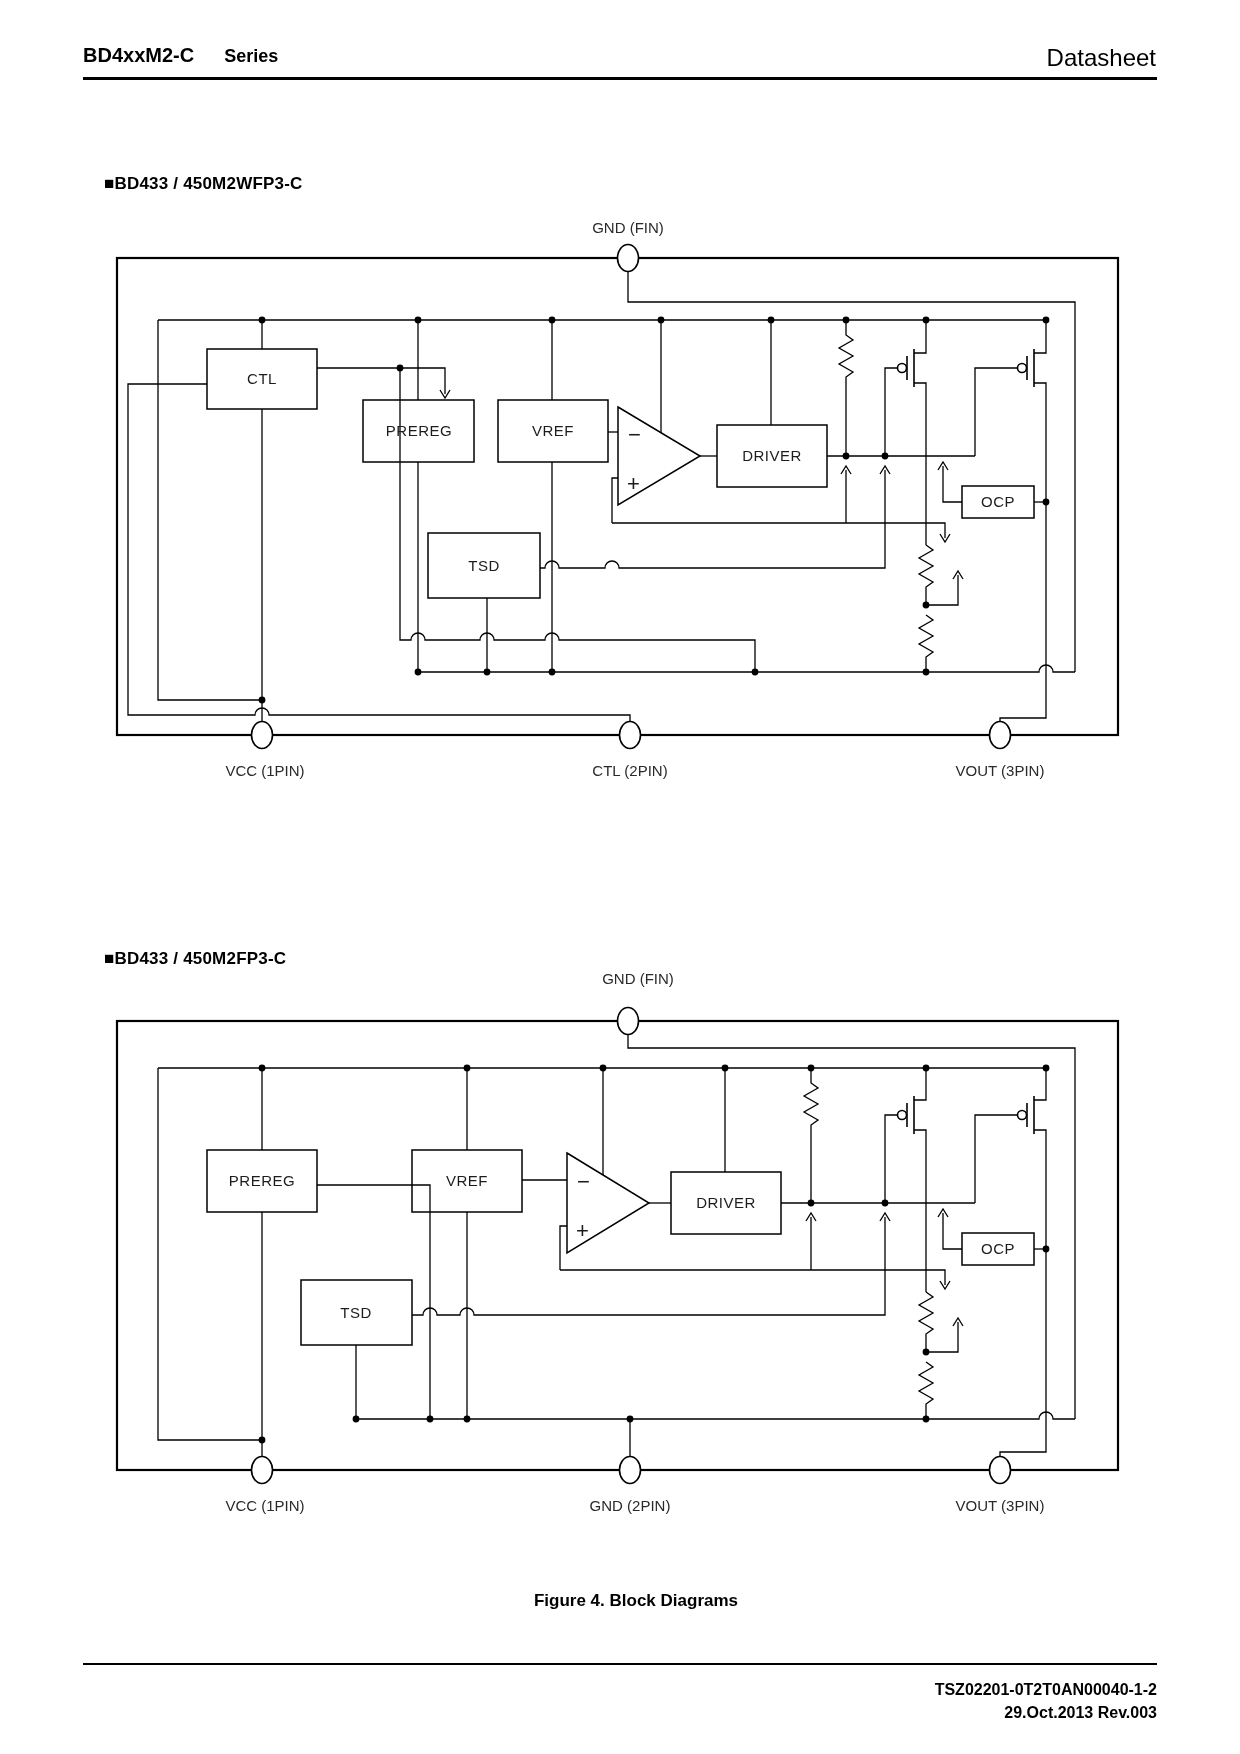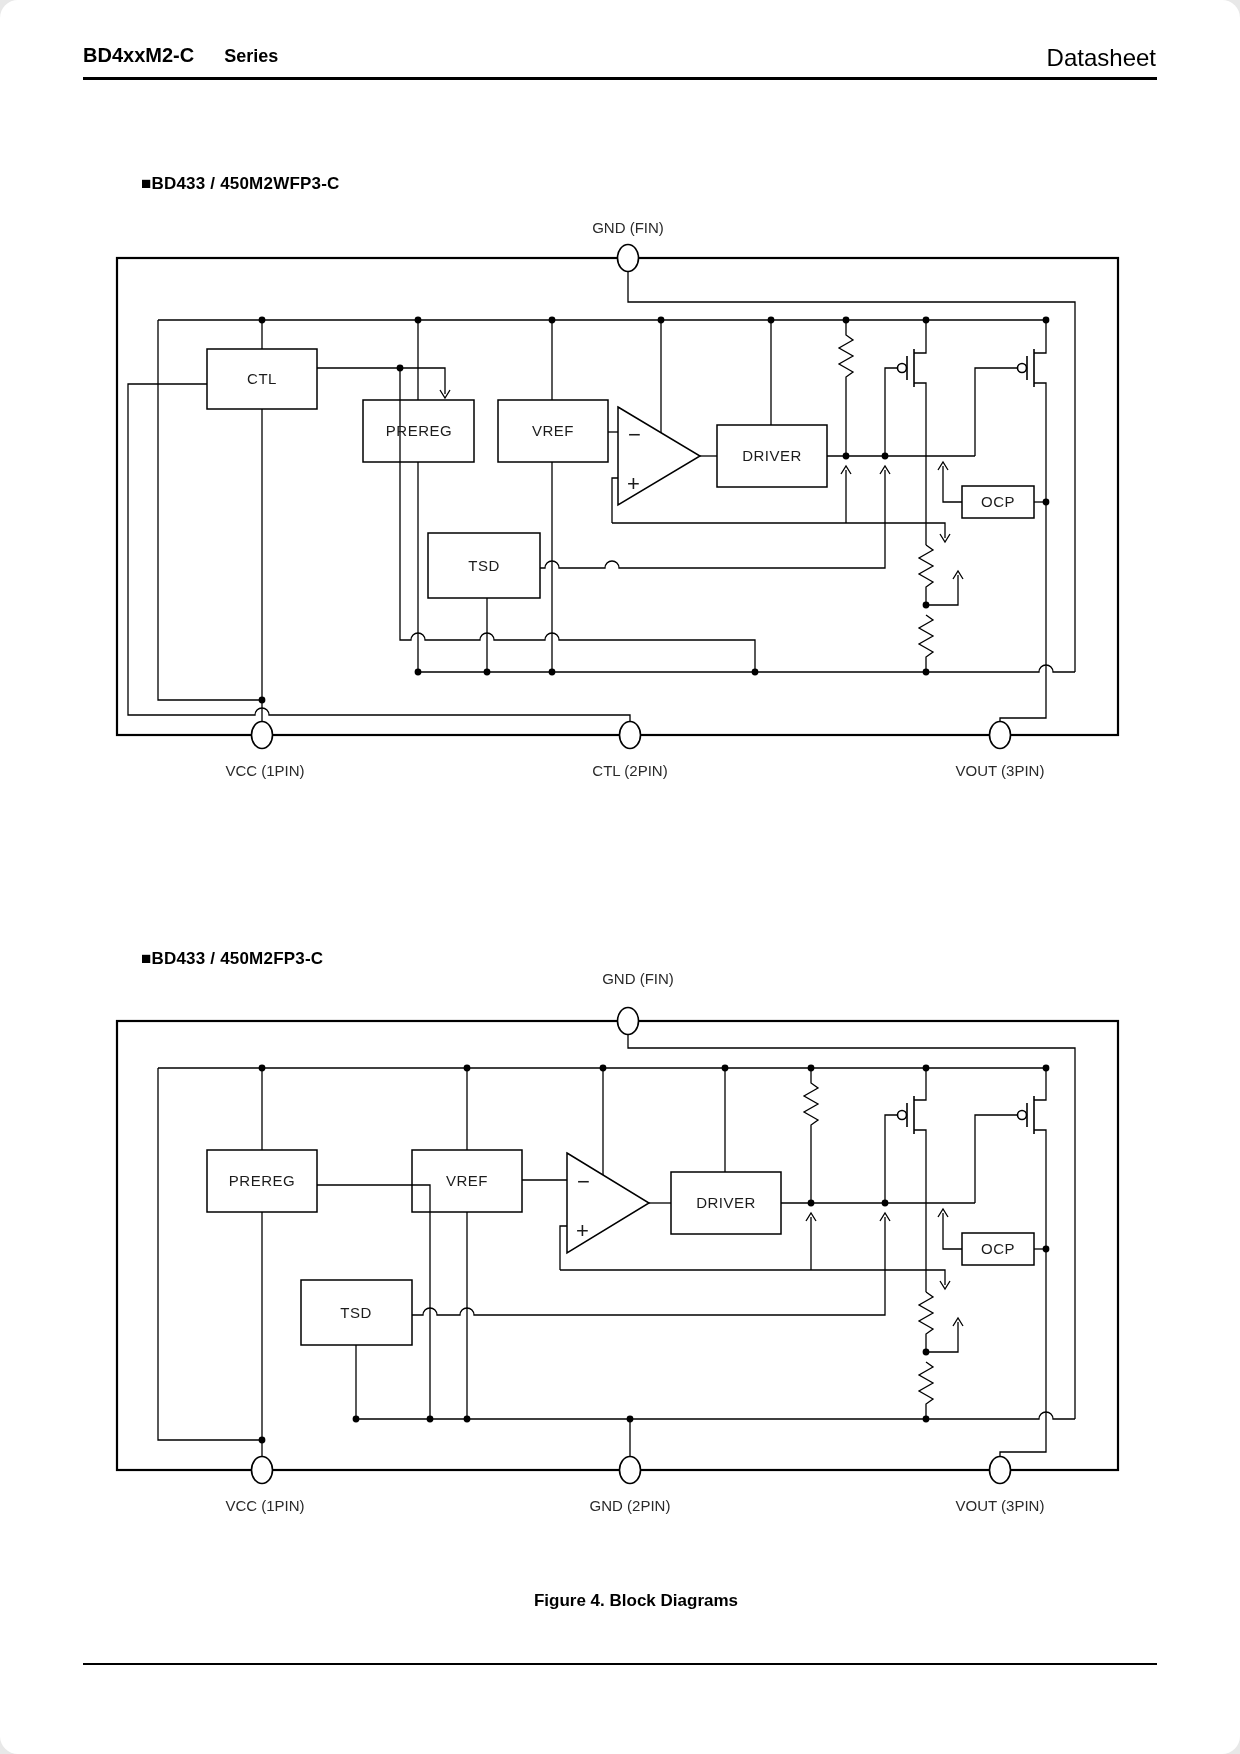--- a/index.html
+++ b/index.html
@@ -1,26 +1,25 @@
 <!DOCTYPE html>
 <html><head>
 <meta charset="utf-8">
 <style>
   html,body{margin:0;padding:0;background:#e8e8e8;}
   .page{
     width:1240px;height:1754px;position:relative;background:#ffffff;
     font-family:"Liberation Sans", sans-serif;color:#000;margin:0 auto;
     overflow:hidden;
-    border-radius:18px;
   }
   .hdr-left{position:absolute;left:83px;top:44px;font-size:20px;font-weight:bold;}
   .hdr-left .series{margin-left:30px;font-size:18px;}
   .hdr-right{position:absolute;right:84px;top:44px;font-size:24px;font-weight:500;}
   .hdr-rule{position:absolute;left:83px;right:83px;top:77px;height:3px;background:#000;}
-  .sec-title{position:absolute;left:104px;font-size:17px;font-weight:bold;letter-spacing:.2px;margin-left:37px;}
+  .sec-title{position:absolute;left:104px;font-size:17px;font-weight:bold;letter-spacing:.2px;}
   .sec-title.t1{top:174px;}
   .sec-title.t2{top:949px;text-align:right;}
   .caption{position:absolute;left:16px;width:100%;top:1591px;text-align:center;
            font-size:17px;font-weight:bold;}
   .ftr-rule{position:absolute;left:83px;right:83px;top:1663px;height:2px;background:#000;}
   .ftr-left{position:absolute;left:83px;top:1672px;font-size:13px;color:#222;line-height:1.35;}
   .ftr-center{position:absolute;left:0;width:100%;top:1690px;text-align:center;font-size:15px;}
   .ftr-right{position:absolute;right:83px;top:1678px;text-align:right;font-size:16px;
              font-weight:bold;line-height:1.45;}
   svg{position:absolute;left:0;top:0;}
@@ -311,14 +310,18 @@
     <ellipse class="pin" cx="1000" cy="1470" rx="10.5" ry="13.5"></ellipse>
 
     <text class="pin-label" x="265" y="1511" text-anchor="middle">VCC (1PIN)</text>
     <text class="pin-label" x="630" y="1511" text-anchor="middle">GND (2PIN)</text>
     <text class="pin-label" x="1000" y="1511" text-anchor="middle">VOUT (3PIN)</text>
   </svg>
 
   <div class="caption">Figure 4. Block Diagrams</div>
 
   <div class="ftr-rule"></div>
+  <div class="ftr-right">
+    <div>TSZ02201-0T2T0AN00040-1-2</div>
+    <div>29.Oct.2013 Rev.003</div>
+  </div>
 
 </div>
 
 </body></html>

